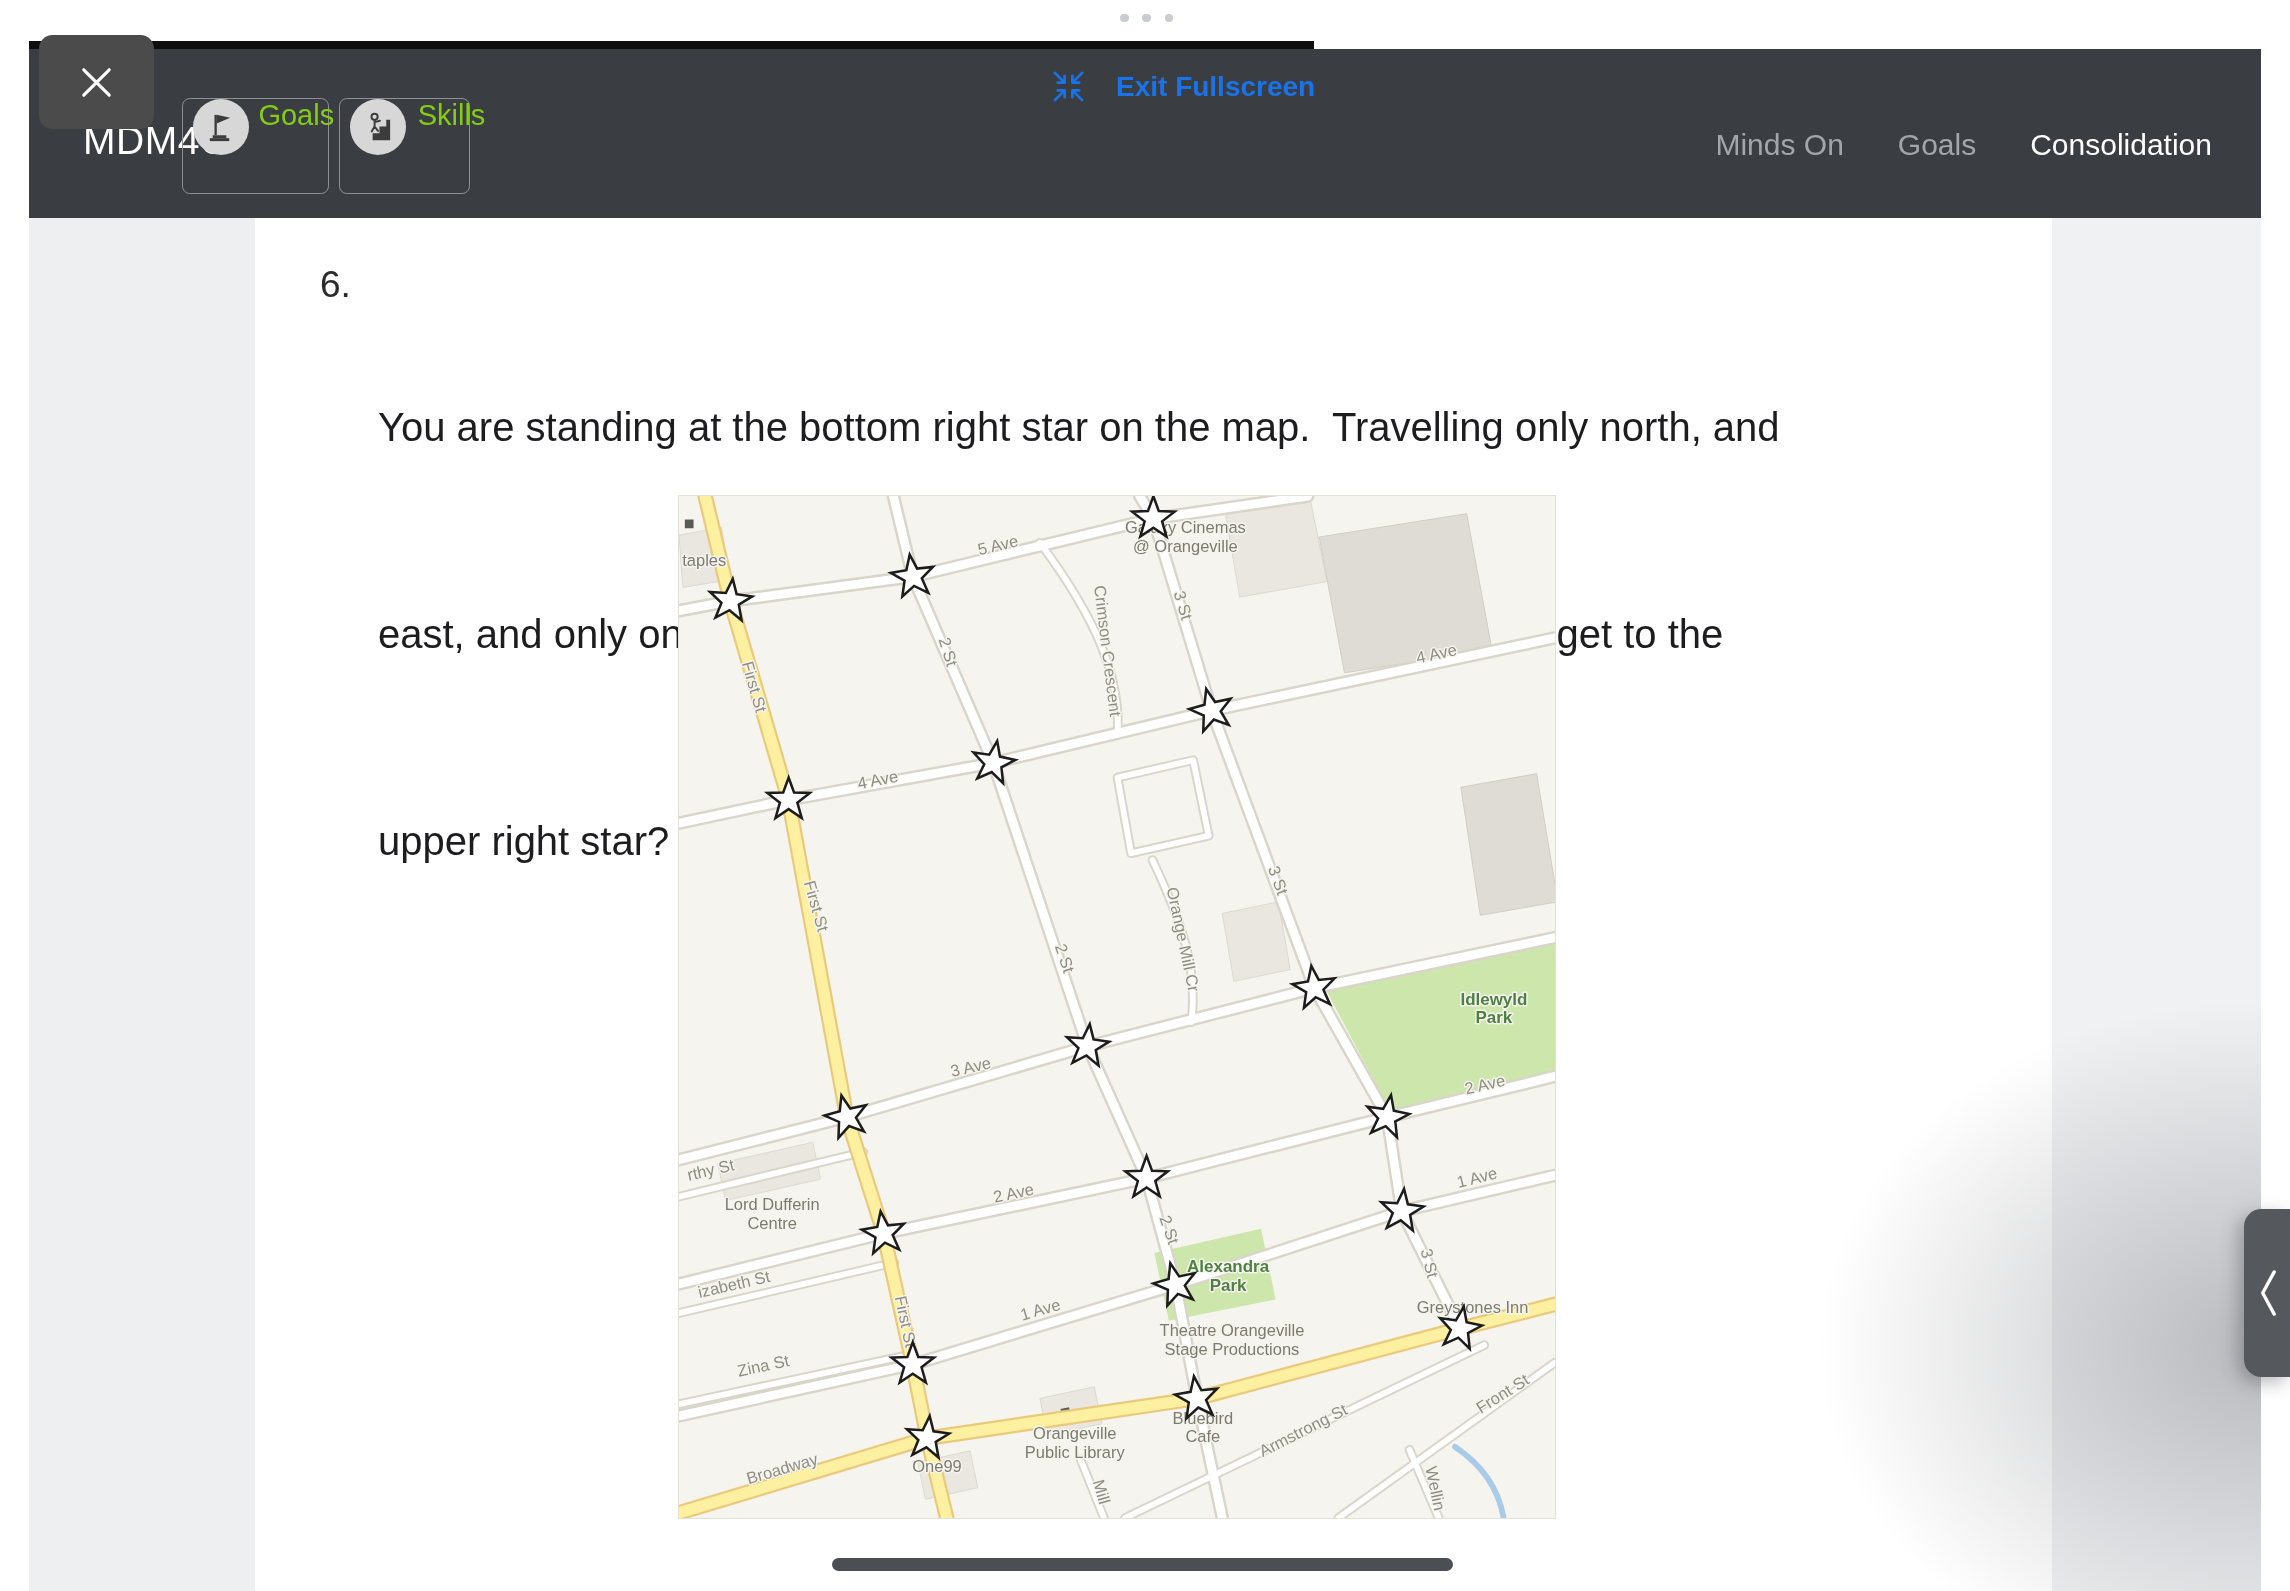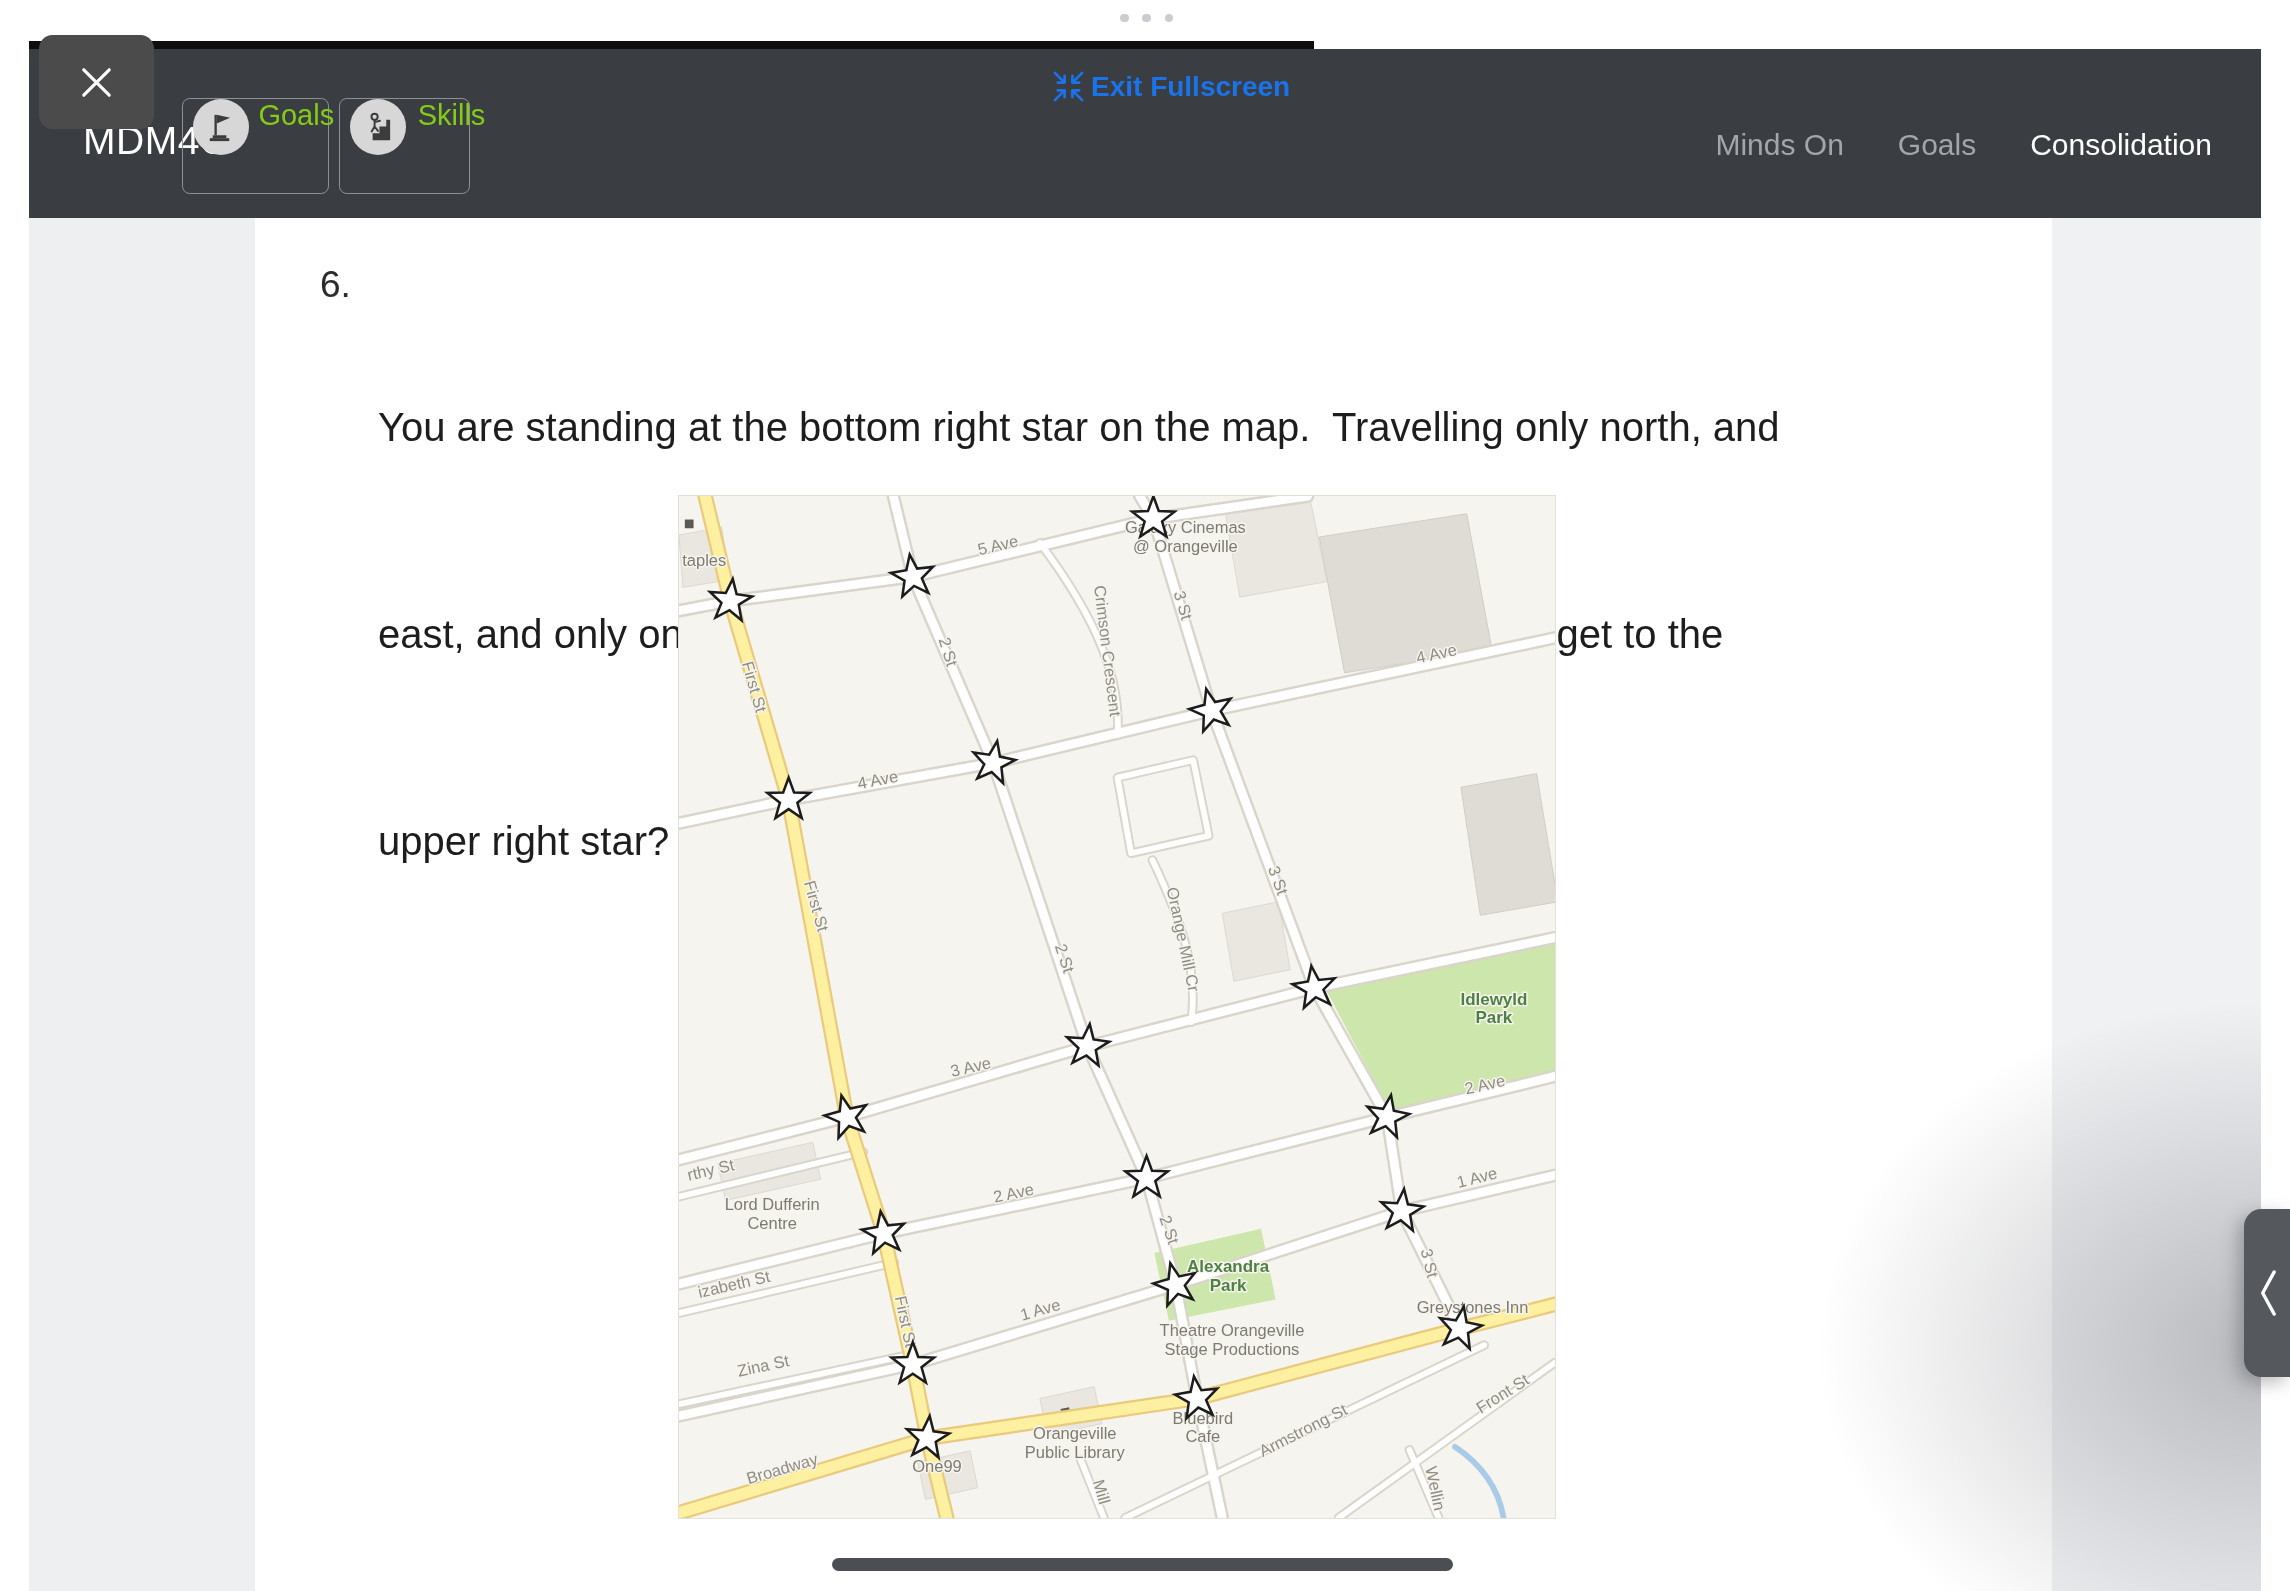--- a/index.html
+++ b/index.html
@@ -21,21 +21,21 @@
   .close-btn{position:absolute;left:39px;top:35px;width:115px;height:94px;background:#4b4b4b;border:none;
     border-radius:13.6px;display:flex;align-items:center;justify-content:center;cursor:pointer;z-index:6;padding:0;}
   .course-code{position:absolute;left:54px;top:70px;color:#ffffff;font-size:39px;letter-spacing:0.5px;}
   .pill{position:absolute;top:49px;height:96px;background:transparent;border:1.9px solid #8e9094;border-radius:7.8px;
     display:flex;align-items:flex-start;gap:9.7px;padding:0 15.5px 0 9.7px;color:#84cc16;font-size:29px;
     font-family:"Liberation Sans",sans-serif;cursor:pointer;}
   .pill-goals{left:153px;width:147px;}
   .pill-skills{left:310px;width:131px;gap:12px;}
   .pill-icon{width:56px;height:56px;min-width:56px;border-radius:50%;background:#d7d7d7;
     display:flex;align-items:center;justify-content:center;}
-  .exit-fs{position:absolute;left:1015px;top:18.4px;display:flex;align-items:center;gap:4px;background:none;border:none;
+  .exit-fs{position:absolute;left:1015px;top:18.4px;display:flex;align-items:center;gap:29px;background:none;border:none;
     color:var(--accent-blue,#1a73e8);font-size:28px;font-weight:700;font-family:"Liberation Sans",sans-serif;cursor:pointer;}
   .hdr-nav{position:absolute;right:49px;top:79px;display:flex;gap:54px;font-size:30px;}
   .nav-item{color:var(--nav-inactive,#a2a6aa);cursor:pointer;}
   .nav-item.active{color:#ffffff;}
 
   
   .left-margin{position:absolute;left:29px;top:218px;width:226px;height:1373px;background:var(--panel-left,#edeff1);}
   .right-margin{position:absolute;left:2052px;top:218px;width:209px;height:1373px;background:var(--panel-right,#f0f1f3);}
   .content{position:absolute;left:255px;top:218px;width:1797px;height:1373px;background:#ffffff;}
 

